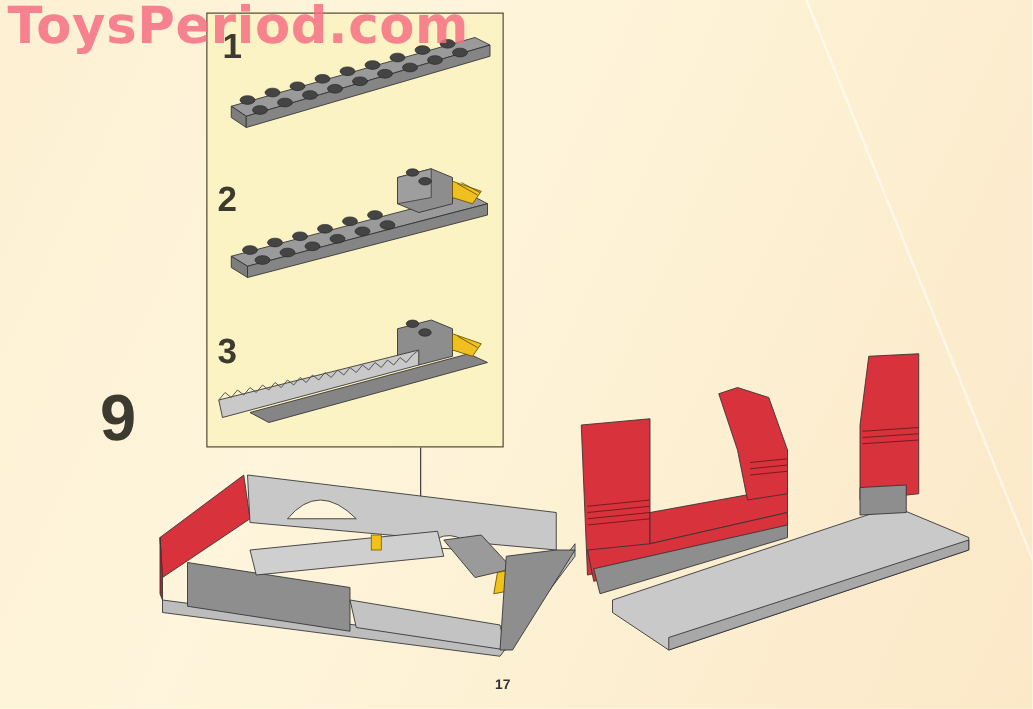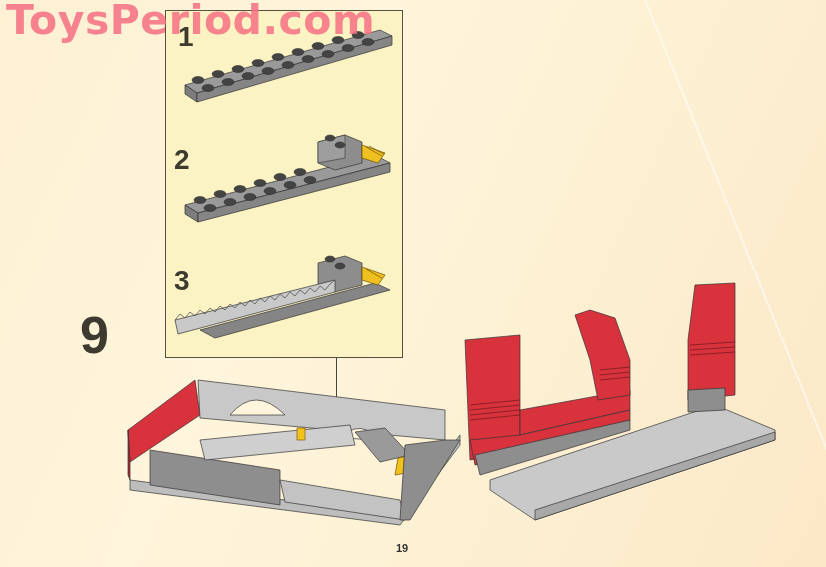--- a/index.html
+++ b/index.html
@@ -163,13 +163,13 @@
       <line x1="600" y1="370" x2="630" y2="367"></line>
         <line x1="600" y1="375" x2="630" y2="372"></line>
       <line x1="600" y1="380" x2="630" y2="377"></line>
         <line x1="690" y1="345" x2="735" y2="342"></line>
       <line x1="690" y1="350" x2="735" y2="347"></line>
         <line x1="690" y1="355" x2="735" y2="352"></line>
     </g>
   </g>
 </svg>
 
-<div class="page-num">19</div>
+<div class="page-num">17</div>
 
 </body></html>

